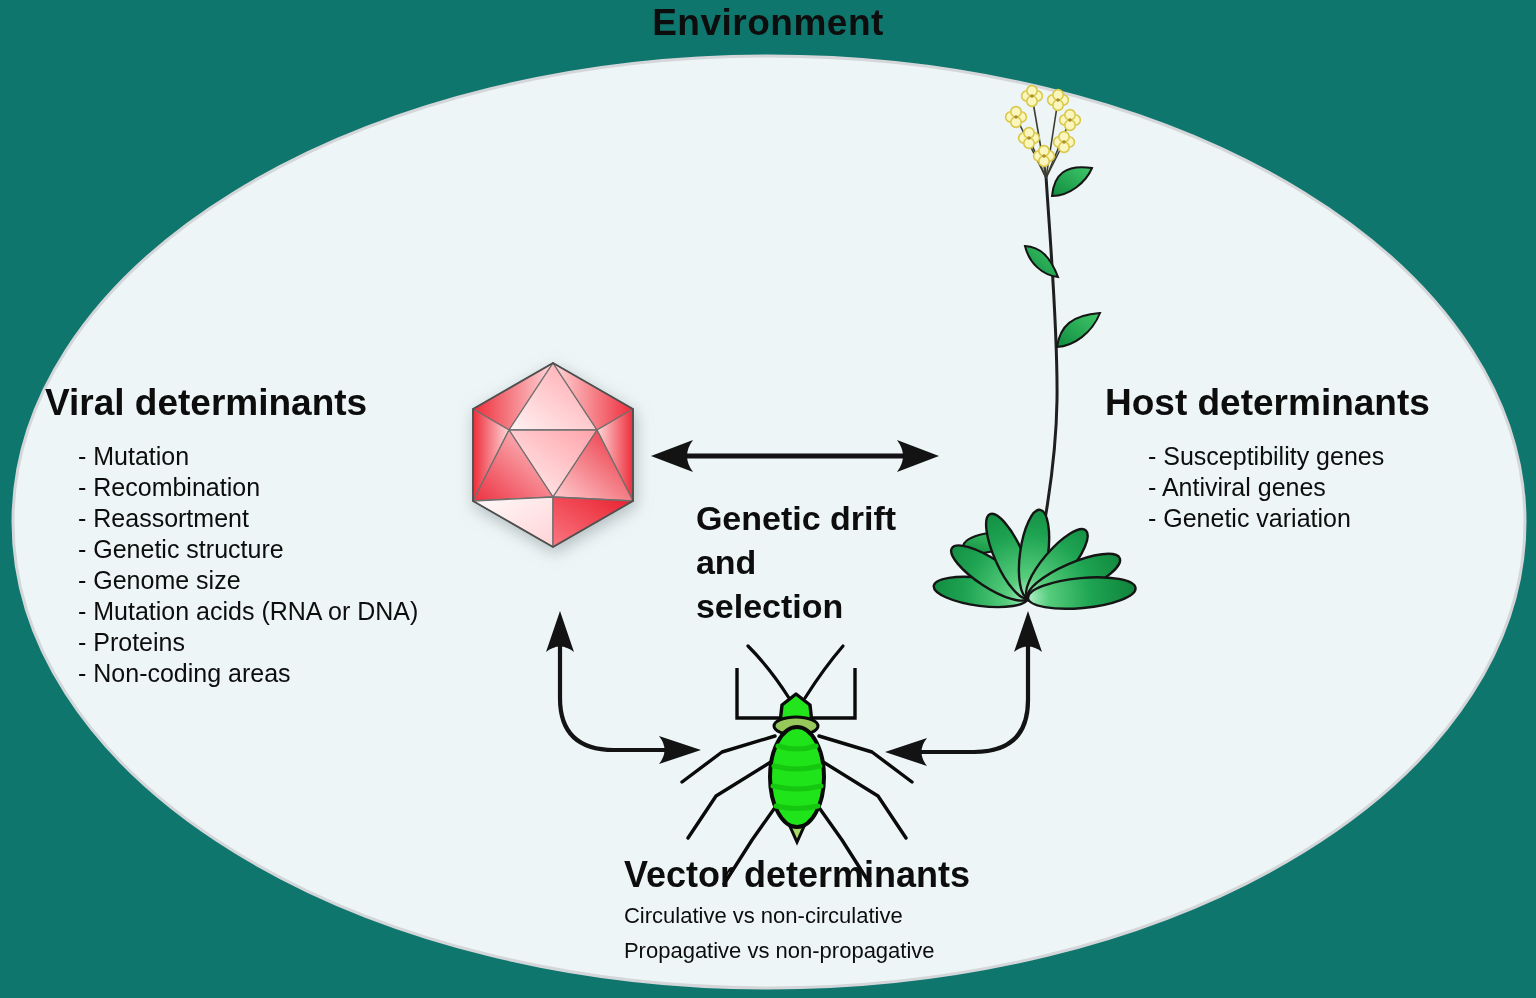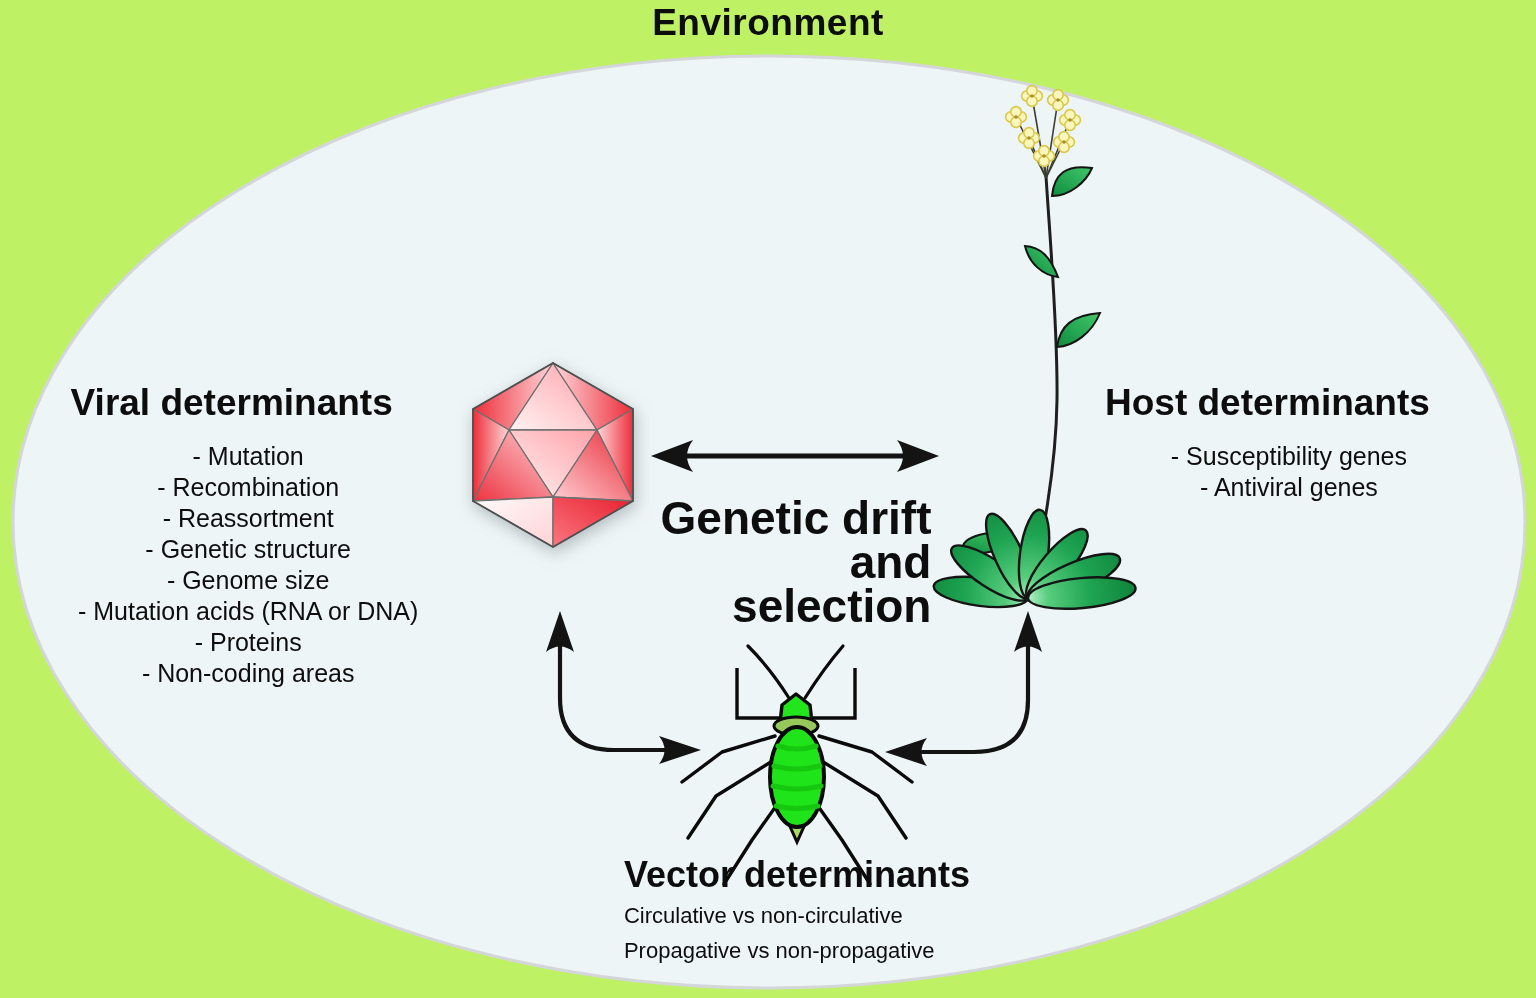--- a/index.html
+++ b/index.html
@@ -1,34 +1,34 @@
 <!DOCTYPE html>
 <html><head>
 <meta charset="utf-8">
 <style>
   html,body{margin:0;padding:0;background:#ffffff;}
   .canvas{
     position:relative;width:1536px;height:998px;overflow:hidden;
-    font-family:"Liberation Sans","DejaVu Sans",sans-serif;color:#0d0d0d;background:#bef264;
+    font-family:"Liberation Sans","DejaVu Sans",sans-serif;color:#0d0d0d;background:#0f766e;
   }
   .art{position:absolute;left:0;top:0;width:1536px;height:998px;}
-  .abs{position:absolute;text-align:center;}
+  .abs{position:absolute;}
   .title{
     top:2px;left:0;width:100%;text-align:center;
     font-size:37px;font-weight:bold;letter-spacing:.5px;
   }
   .panel .h{font-size:37px;font-weight:bold;white-space:nowrap;}
   .panel ul{list-style:none;margin:17px 0 0 0;font-size:25px;line-height:31px;white-space:nowrap;}
   .panel.viral{left:45px;top:382px;}
   .panel.viral ul{padding-left:33px;}
   .panel.host{left:1105px;top:382px;}
   .panel.host ul{padding-left:43px;}
   .centerlabel{
     left:796px;top:496px;transform:translateX(-50%);
-    text-align:right;font-size:46px;font-weight:bold;line-height:44px;white-space:nowrap;
+    text-align:left;font-size:34px;font-weight:bold;line-height:44px;white-space:nowrap;
   }
   .vectorlabel{left:797px;top:854px;transform:translateX(-50%);text-align:left;white-space:nowrap;}
   .vectorlabel .h{font-size:36px;font-weight:bold;}
   .vectorlabel .sub{font-size:22px;line-height:30px;margin-top:5px;}
 </style>
 </head>
 <body>
 
 <div class="canvas">
 
@@ -248,20 +248,21 @@
       <li>- Proteins</li>
       <li>- Non-coding areas</li>
     </ul>
   </div>
 
   <div class="abs panel host">
     <div class="h">Host determinants</div>
     <ul>
       <li>- Susceptibility genes</li>
       <li>- Antiviral genes</li>
+      <li>- Genetic variation</li>
     </ul>
   </div>
 
   <div class="abs centerlabel">
     <div>Genetic drift</div>
     <div>and</div>
     <div>selection</div>
   </div>
 
   <div class="abs vectorlabel">

